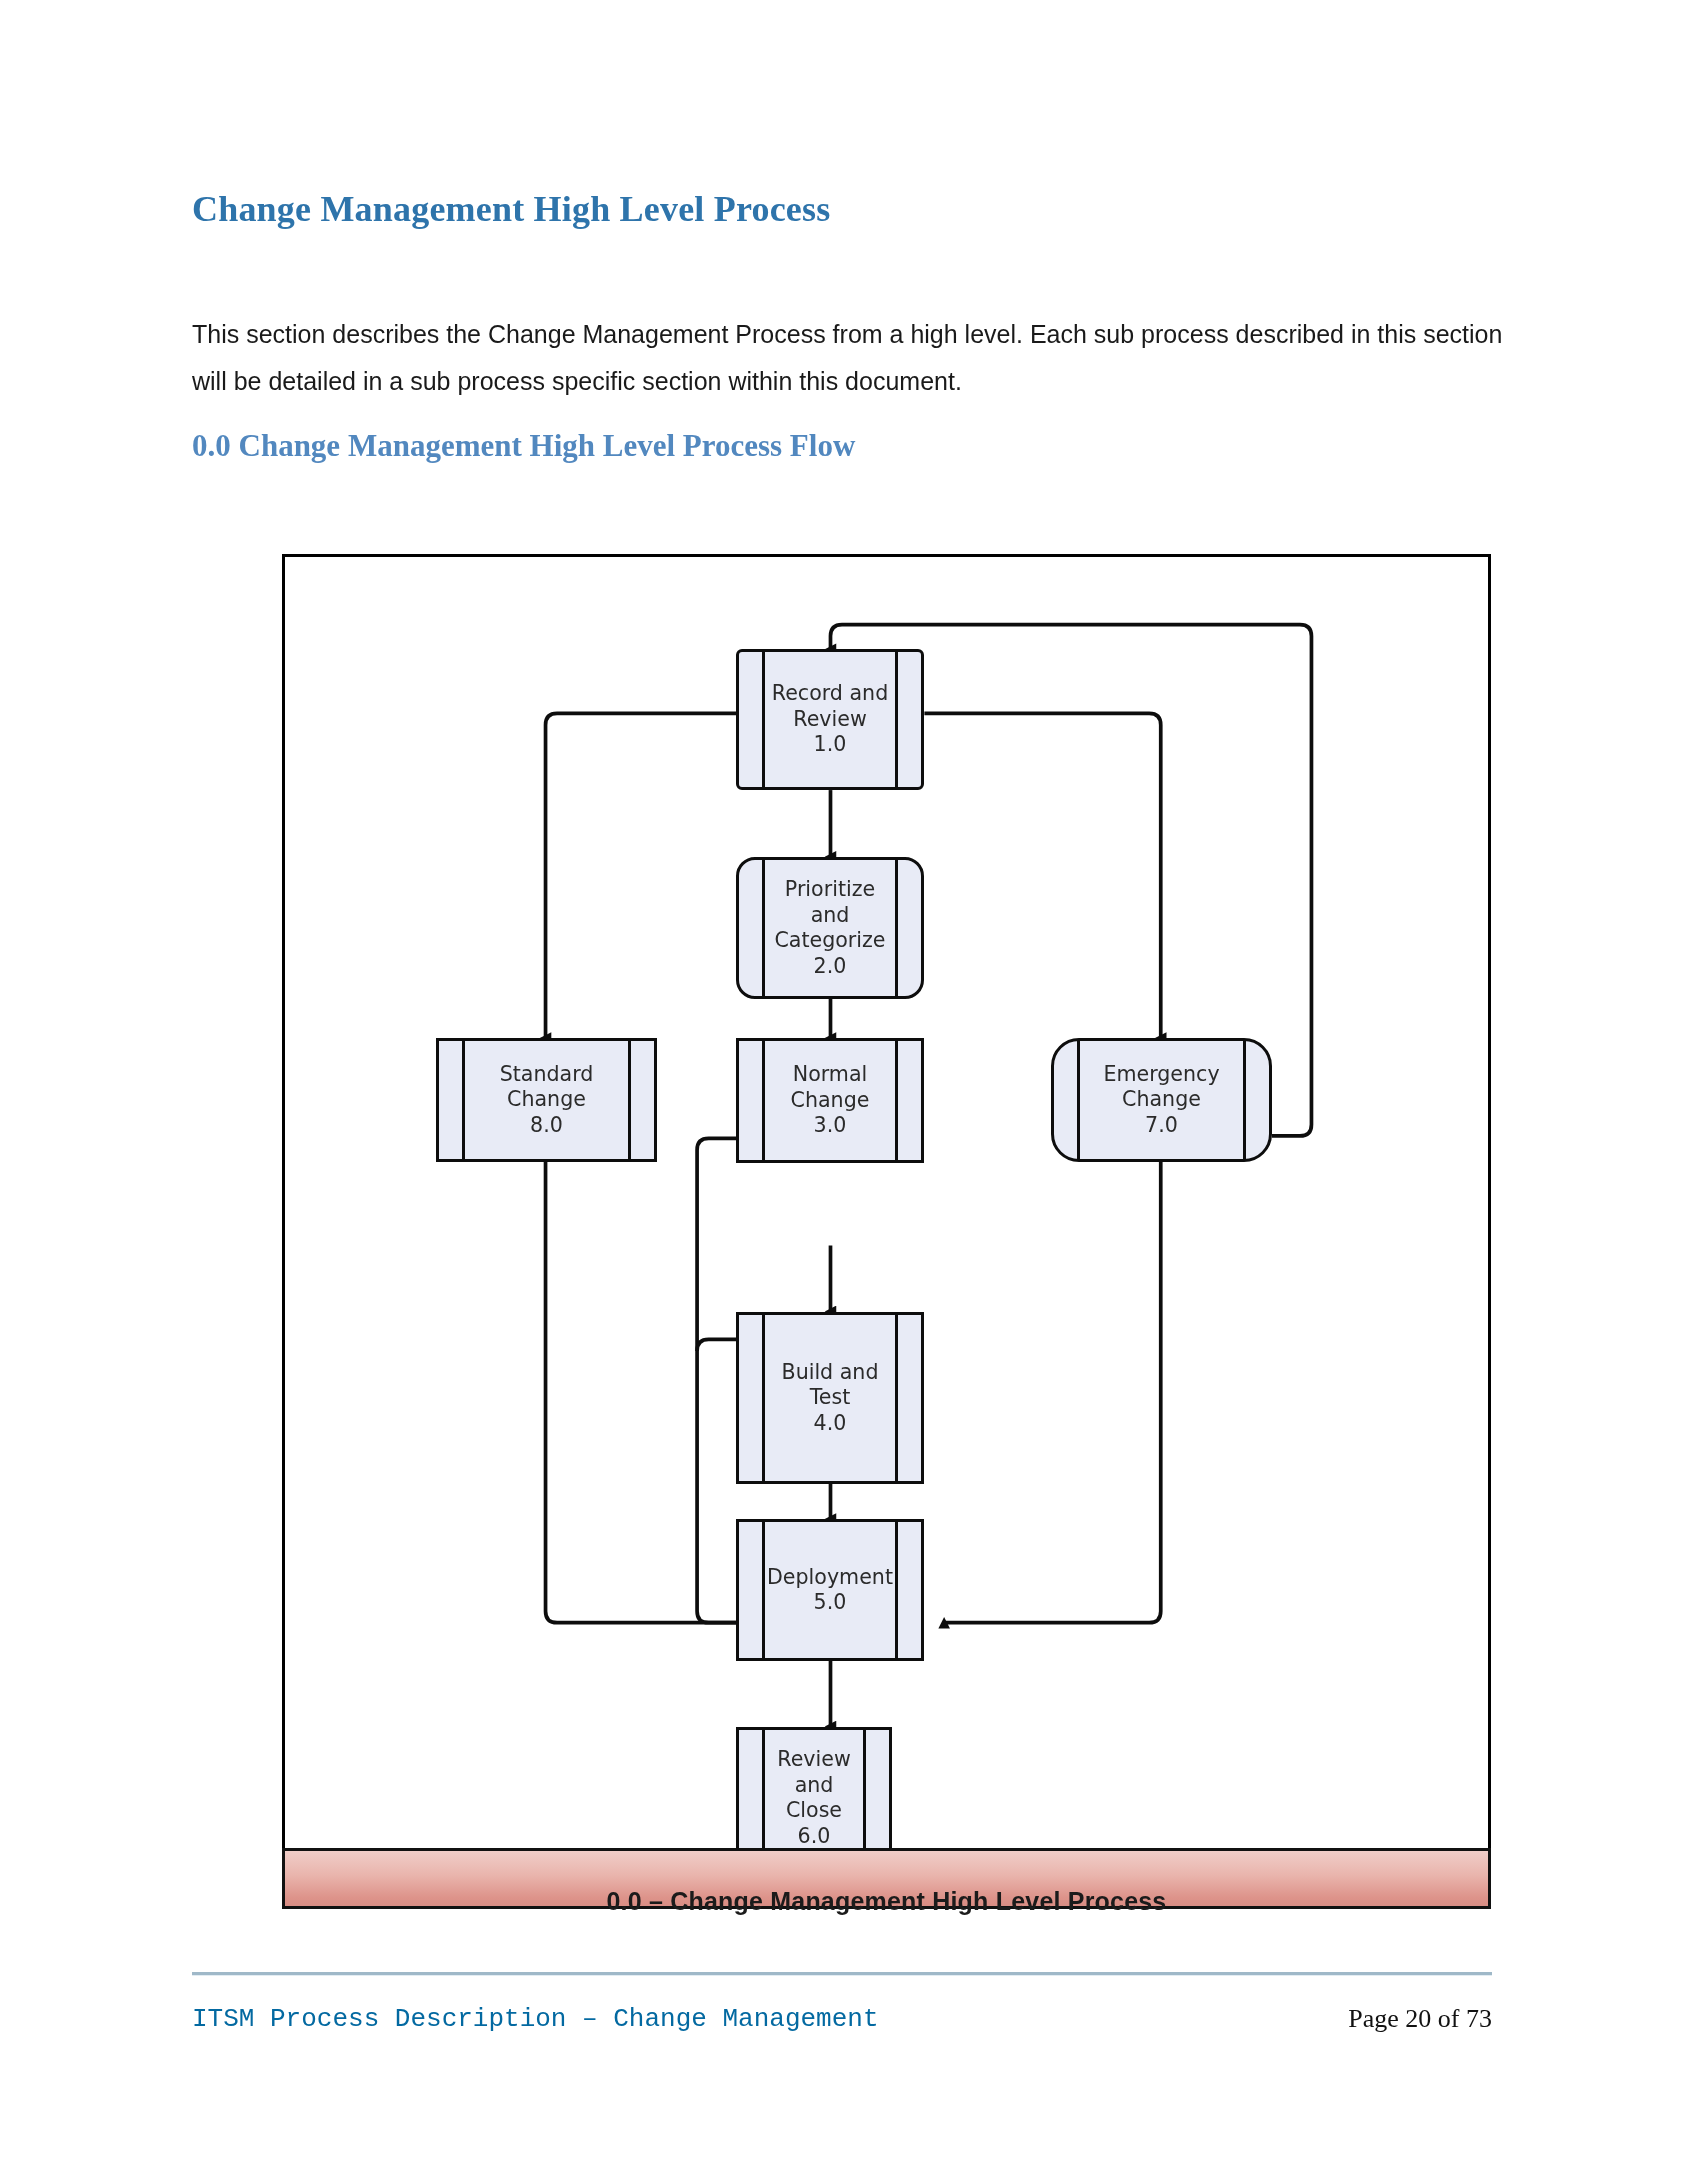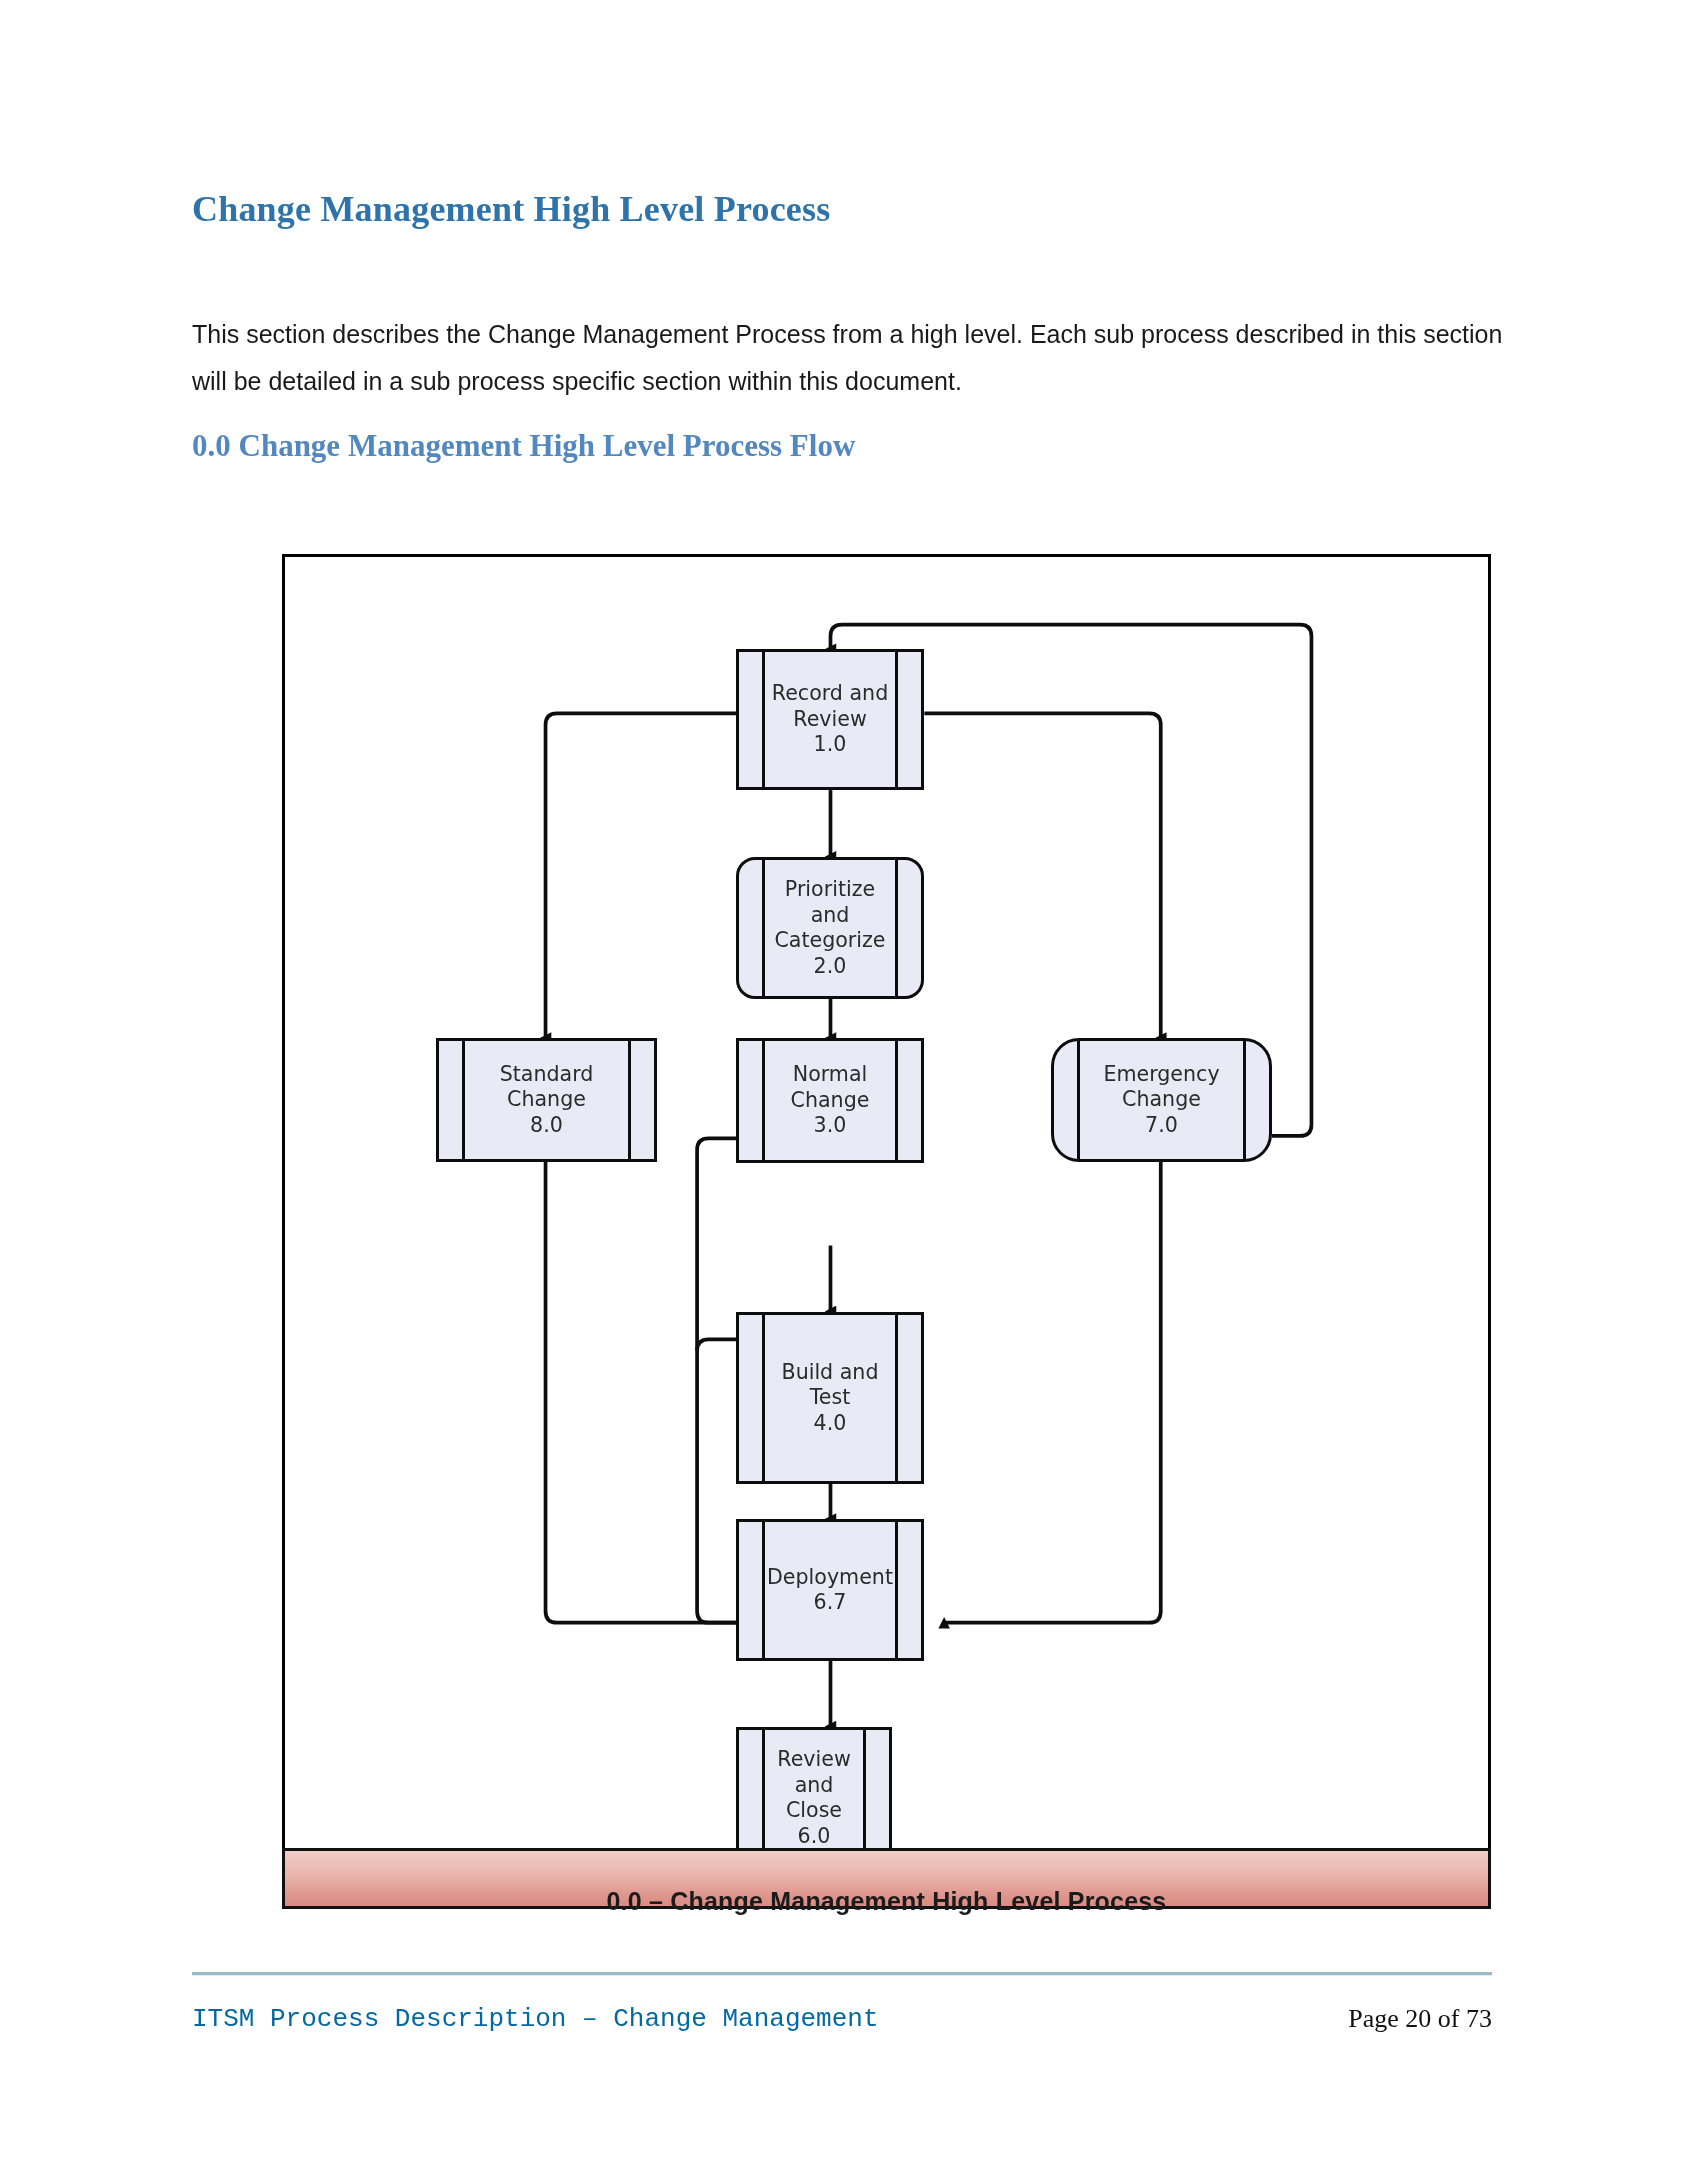--- a/index.html
+++ b/index.html
@@ -169,21 +169,21 @@
         <path d="M662,1088 V1168" marker-end="url(#ah)"></path>
 
         <path d="M662,1340 V1420" marker-end="url(#ah)"></path>
 
         <path d="M316,734 V1280 Q316,1294 330,1294 H562" marker-end="url(#ah)"></path>
 
         <path d="M1063,734 V1280 Q1063,1294 1049,1294 H800" marker-end="url(#ah)"></path>
       </g>
     </svg>
 
-    <div class="node" style="left:451px;top:92px;width:188px;height:141px;">
+    <div class="node" style="left:451px;top:92px;width:188px;height:141px;border-radius:6px;">
       <span class="bar-l"></span>
       <span class="bar-r"></span>
       <span class="label">Record and
 Review
 1.0</span>
     </div>
 
     <div class="node" style="left:451px;top:300px;width:188px;height:142px;border-radius:19px;">
       <span class="bar-l"></span>
       <span class="bar-r"></span>
@@ -219,21 +219,21 @@
       <span class="bar-l"></span>
       <span class="bar-r"></span>
       <span class="label">Build and Test
 4.0</span>
     </div>
 
     <div class="node" style="left:451px;top:962px;width:188px;height:142px;">
       <span class="bar-l"></span>
       <span class="bar-r"></span>
       <span class="label">Deployment
-6.7</span>
+5.0</span>
     </div>
 
     <div class="node" style="left:451px;top:1170px;width:156px;height:142px;">
       <span class="bar-l"></span>
       <span class="bar-r"></span>
       <span class="label">Review and
 Close
 6.0</span>
     </div>
 

